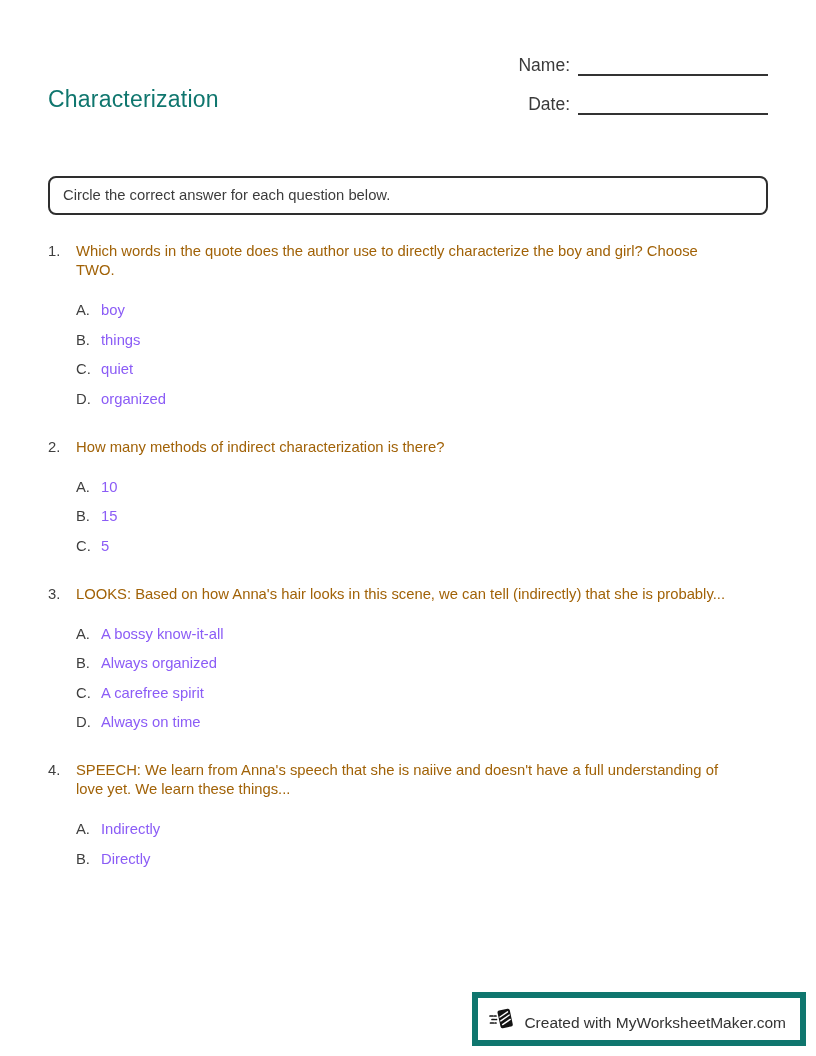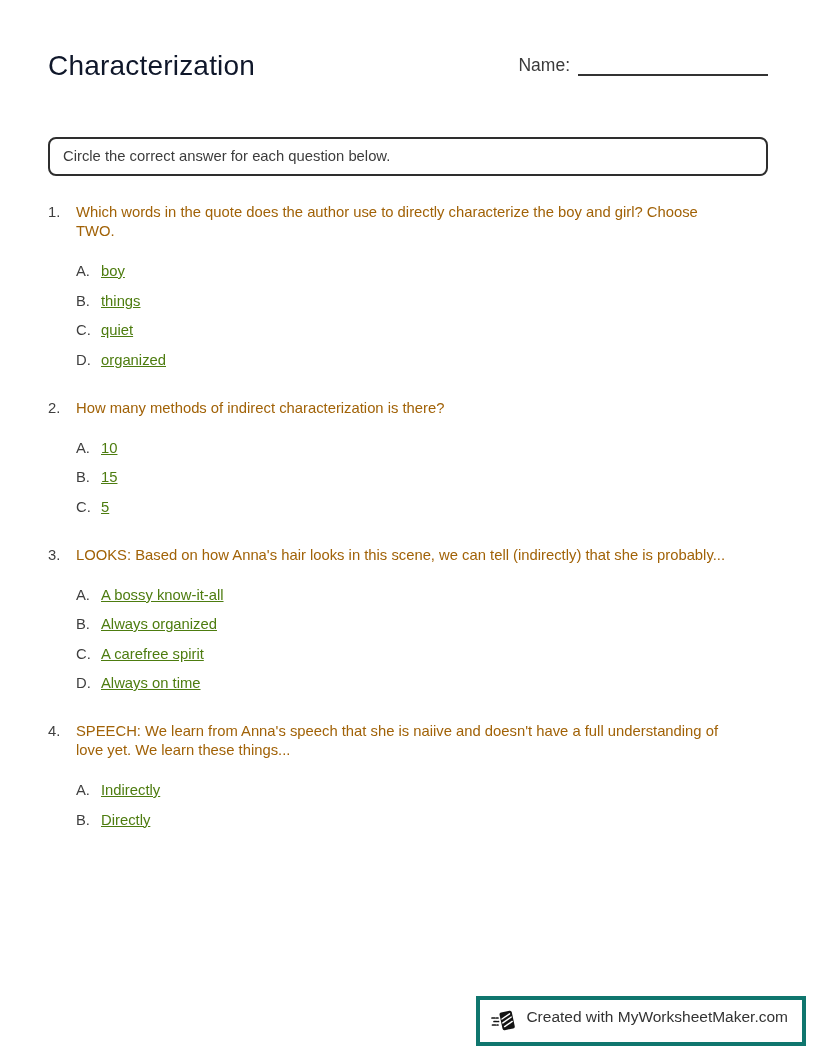--- a/index.html
+++ b/index.html
@@ -16,25 +16,26 @@
     margin: 0 auto;
   }
   
   .header {
     display: flex;
     justify-content: space-between;
     align-items: flex-start;
     padding: 50px 48px 0 48px;
   }
   .page-title {
-    font-size: 28px;
+    font-size: 23px;
     font-weight: 400;
-    color: #0f172a;
+    color: #0f766e;
     line-height: 1.15;
     letter-spacing: 0.2px;
+    margin-top: 36px;
   }
   .fields { margin-top: 2px; }
   .field-row {
     display: flex;
     justify-content: flex-end;
     align-items: center;
     margin-bottom: 13px;
     height: 26px;
   }
   .field-label {
@@ -75,47 +76,51 @@
   }
   .options { margin: 21px 0 0 28px; }
   .option {
     display: flex;
     align-items: flex-start;
     margin-bottom: 10.5px;
     font-size: 14.8px;
     line-height: 19px;
   }
   .opt-letter { flex: 0 0 25px; color: #3f3f3f; }
-  .opt-text { color: #4d7c0f; text-decoration: underline; }
+  .opt-text { color: #8b5cf6; }
   
   .credit-badge {
     position: absolute;
     right: 10px;
     bottom: 10px;
-    border: 4px solid #0f766e;
+    border: 6px solid #0f766e;
     background: #ffffff;
     display: flex;
-    align-items: flex-start;
+    align-items: flex-end;
     gap: 9px;
     padding: 8px 14px 8px 11px;
     font-size: 15.5px;
     color: #333333;
   }
   .credit-icon { display: inline-flex; width: 26px; height: 26px; }
 </style>
 </head>
 <body>
 
 <div class="page">
 
   <header class="header">
     <h1 class="page-title">Characterization</h1>
     <div class="fields">
       <div class="field-row">
         <span class="field-label">Name:</span>
+        <span class="field-line"></span>
+      </div>
+      <div class="field-row">
+        <span class="field-label">Date:</span>
         <span class="field-line"></span>
       </div>
     </div>
   </header>
 
   <div class="instruction-box">
     <span>Circle the correct answer for each question below.</span>
   </div>
 
   <main class="questions">

